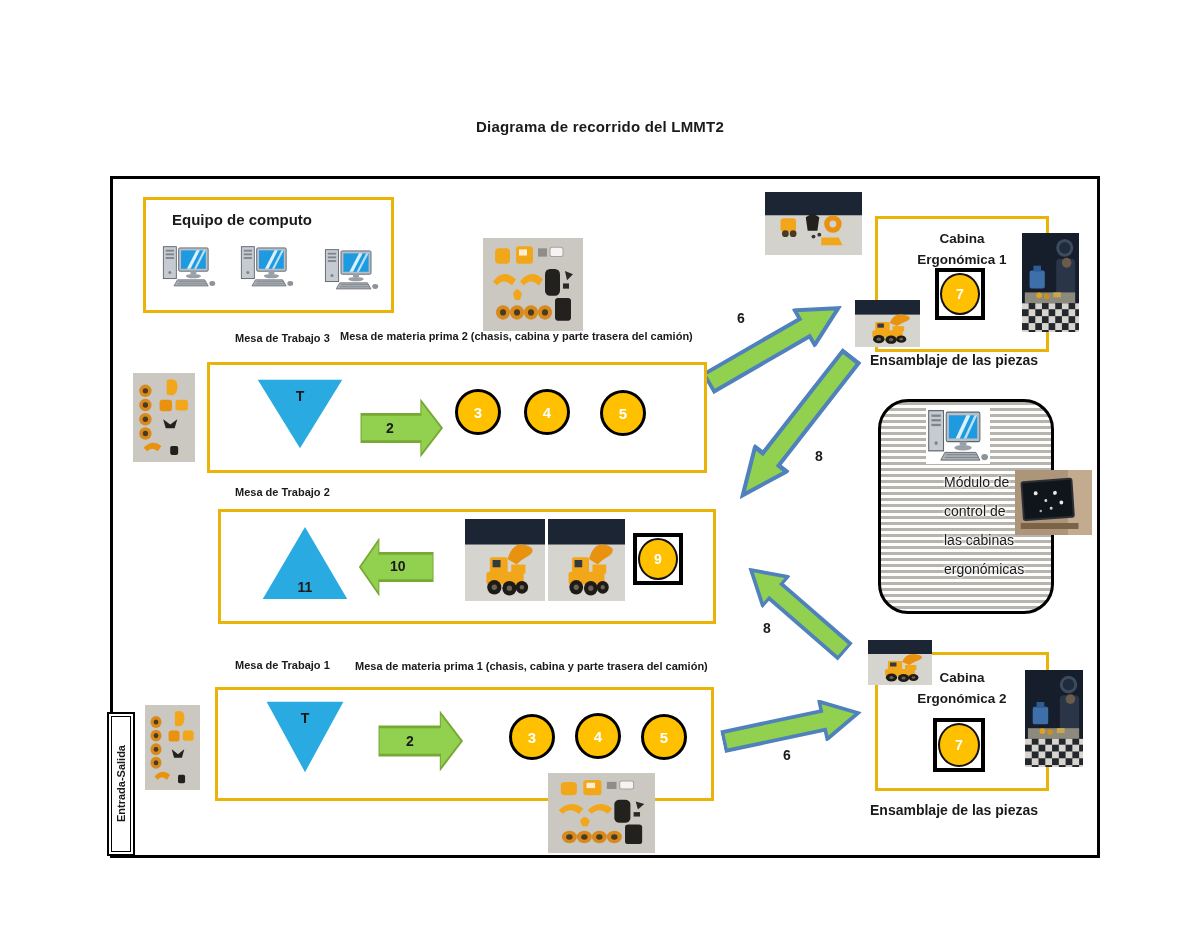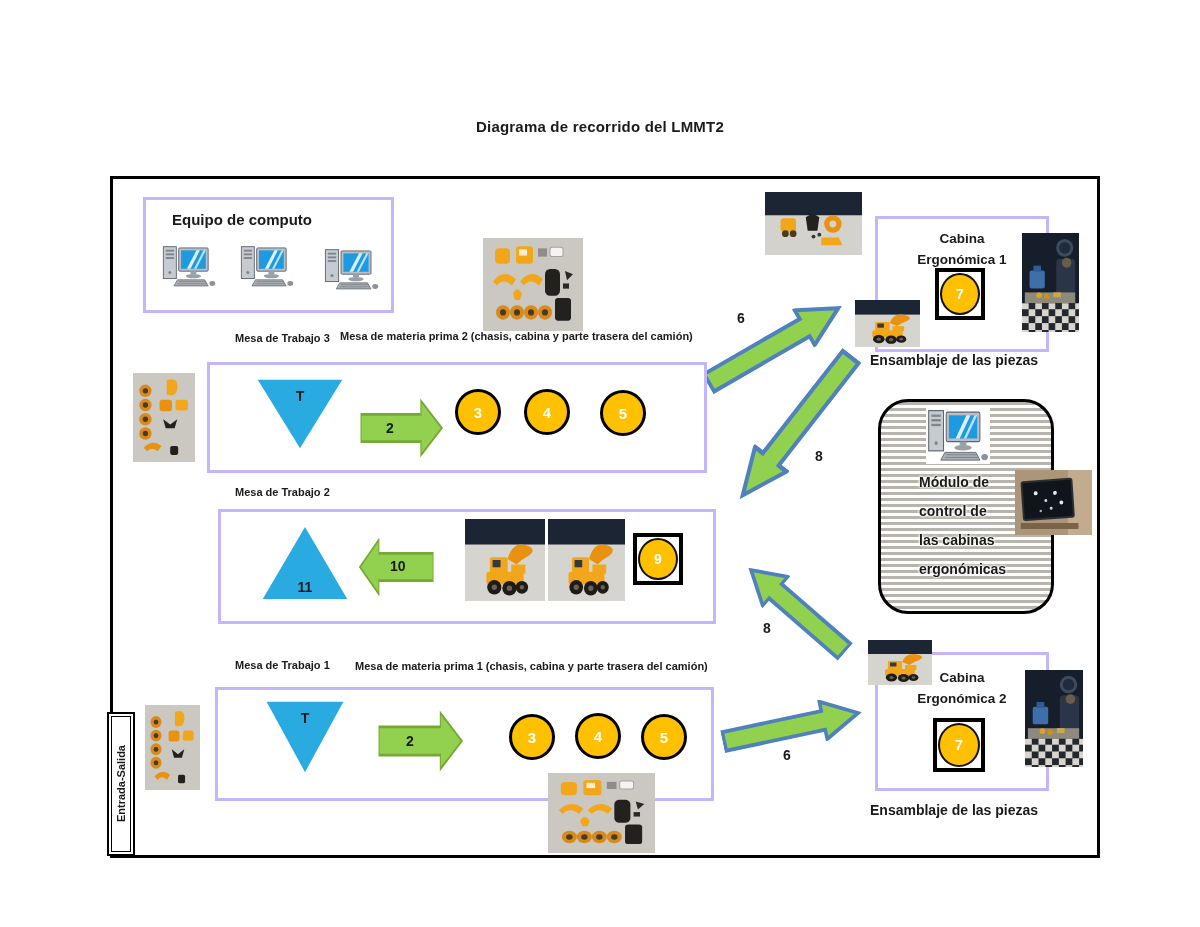--- a/index.html
+++ b/index.html
@@ -2,42 +2,42 @@
 <html><head>
 <meta charset="utf-8">
 <style>
   html,body{margin:0;padding:0;background:#fff;}
   .stage{position:relative;width:1200px;height:927px;background:#fff;overflow:hidden;
          font-family:"Liberation Sans",sans-serif;color:#1a1a1a;}
   .abs{position:absolute;}
   .title{position:absolute;top:118px;left:0;width:1200px;text-align:center;
          font-size:15px;font-weight:bold;letter-spacing:.2px;}
   .frame{position:absolute;left:110px;top:176px;width:984px;height:676px;border:3px solid #000;}
-  .box{position:absolute;border:3px solid #c4b5fd;background:#fff;}
+  .box{position:absolute;border:3px solid #eab308;background:#fff;}
   .lbl-sm{position:absolute;font-size:11px;font-weight:bold;white-space:nowrap;}
   .lbl-md{position:absolute;font-size:15px;font-weight:600;white-space:nowrap;}
   .tri{position:absolute;}
   .tri svg{width:100%;height:100%;display:block;}
   .tri-label{position:absolute;left:0;width:100%;text-align:center;font-size:14px;font-weight:600;}
   .op-circle{position:absolute;width:40px;height:40px;border-radius:50%;background:#FFC000;
              border:3px solid #000;color:#fff;font-weight:bold;font-size:15px;
              display:flex;align-items:center;justify-content:center;}
   .sq{position:absolute;border:4px solid #000;background:#fff;padding:1px;display:flex;}
   .sq-inner{flex:1;border-radius:50%;background:#FFC000;border:2px solid #111;color:#fff;
             font-weight:bold;font-size:14px;display:flex;align-items:center;justify-content:center;}
   .arrow svg{width:100%;height:100%;display:block;overflow:visible;}
   .arrow-small use{fill:#92D050;stroke:#76a832;stroke-width:2;}
   .arrow-big use{fill:#92D050;stroke:#4F81BD;stroke-width:4;}
   .num{position:absolute;font-size:14px;font-weight:600;}
   .cab-title{position:absolute;left:0;width:100%;text-align:center;font-size:13.5px;
              font-weight:600;line-height:21px;}
   .caption{position:absolute;text-align:left;font-size:14px;font-weight:bold;}
   .modulo{position:absolute;left:878px;top:399px;width:170px;height:209px;border:3px solid #000;
           border-radius:30px;background:repeating-linear-gradient(180deg,#b7b3ad 0 3px,#fdfdfd 3px 6px);}
-  .modulo-text{position:absolute;left:38px;top:66px;font-size:14px;font-weight:bold;line-height:29px;
+  .modulo-text{position:absolute;left:63px;top:66px;font-size:14px;font-weight:normal;line-height:29px;
                text-shadow:0 0 3px #fff,0 0 3px #fff,0 0 3px #fff;}
   .white-chip{position:absolute;background:#fff;}
   .entrada{position:absolute;left:107px;top:712px;width:24px;height:140px;border:2px solid #000;background:#fff;}
   .entrada-inner{position:absolute;inset:2px;border:1.5px solid #000;display:flex;align-items:center;justify-content:center;}
   .vtext{writing-mode:vertical-rl;transform:rotate(180deg);font-size:11px;font-weight:bold;white-space:nowrap;}
   .photo{display:block;}
 </style>
 </head>
 <body>
 

